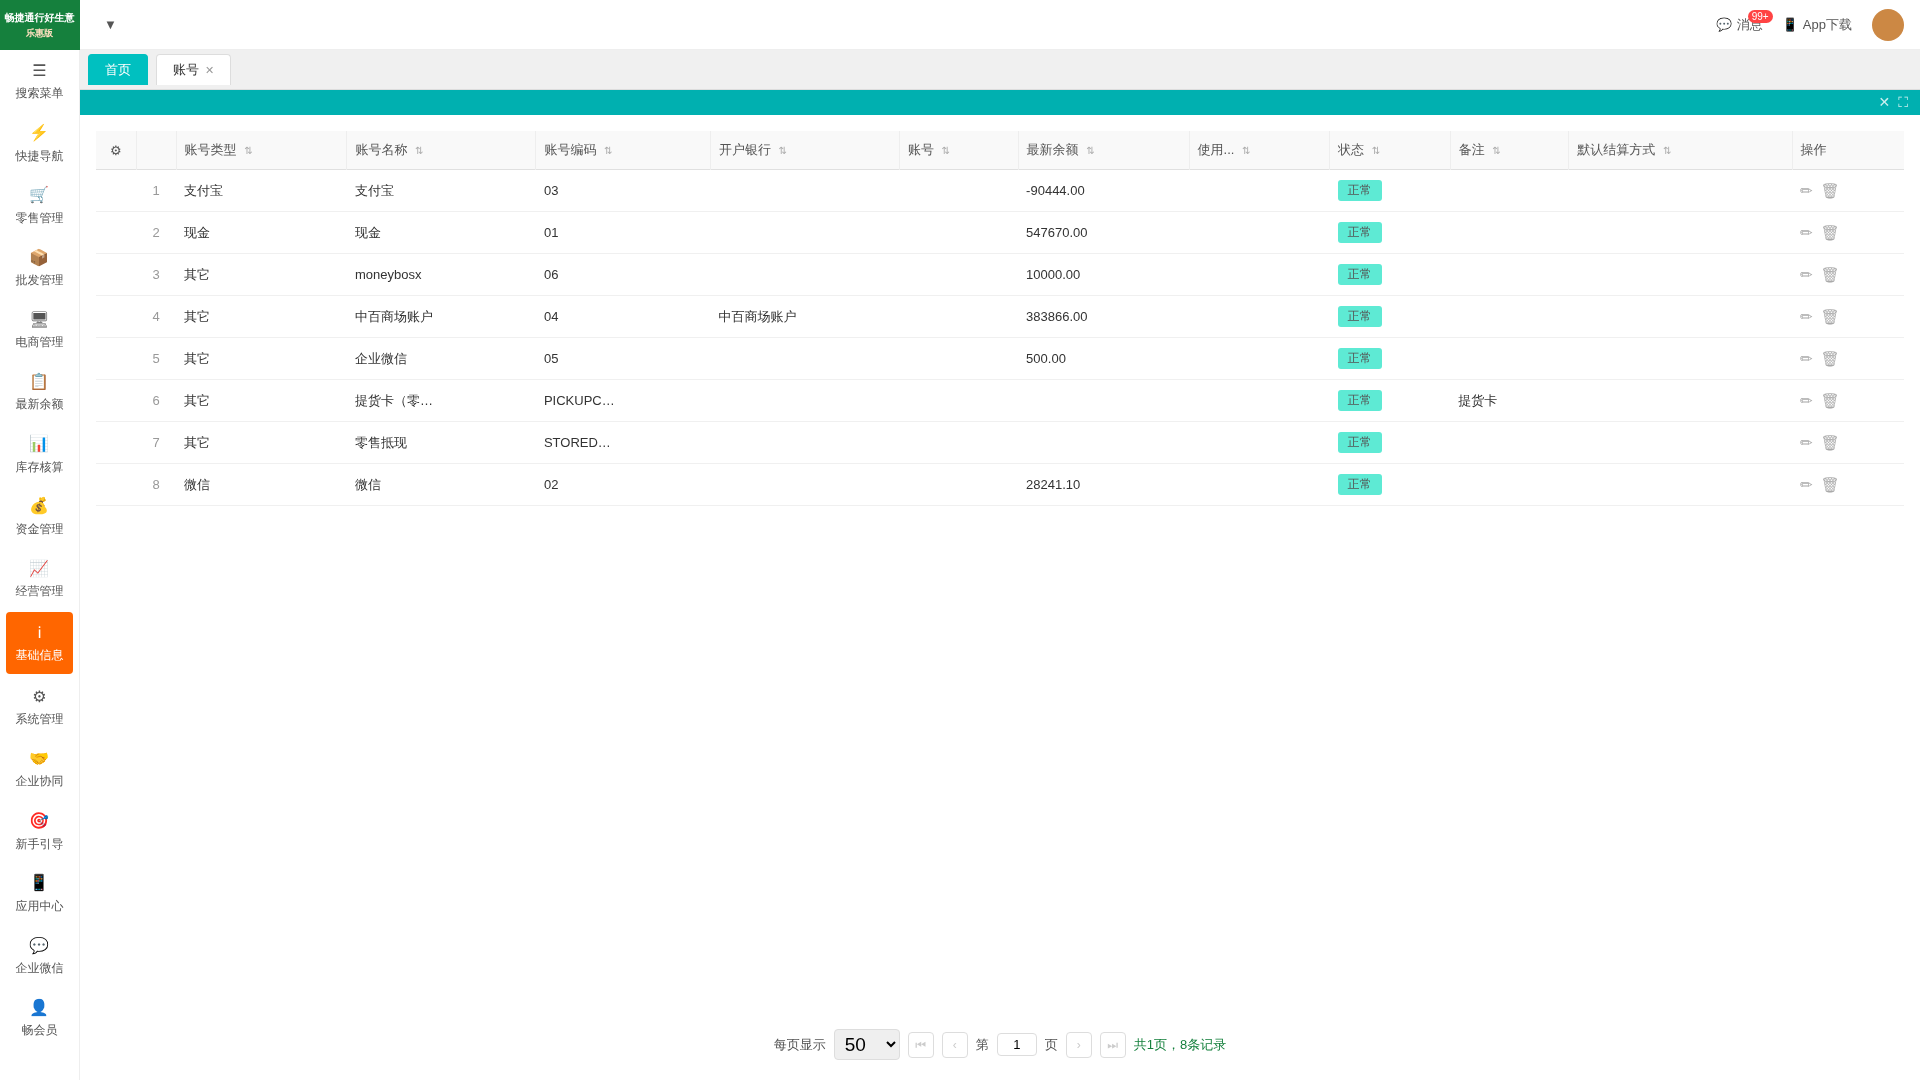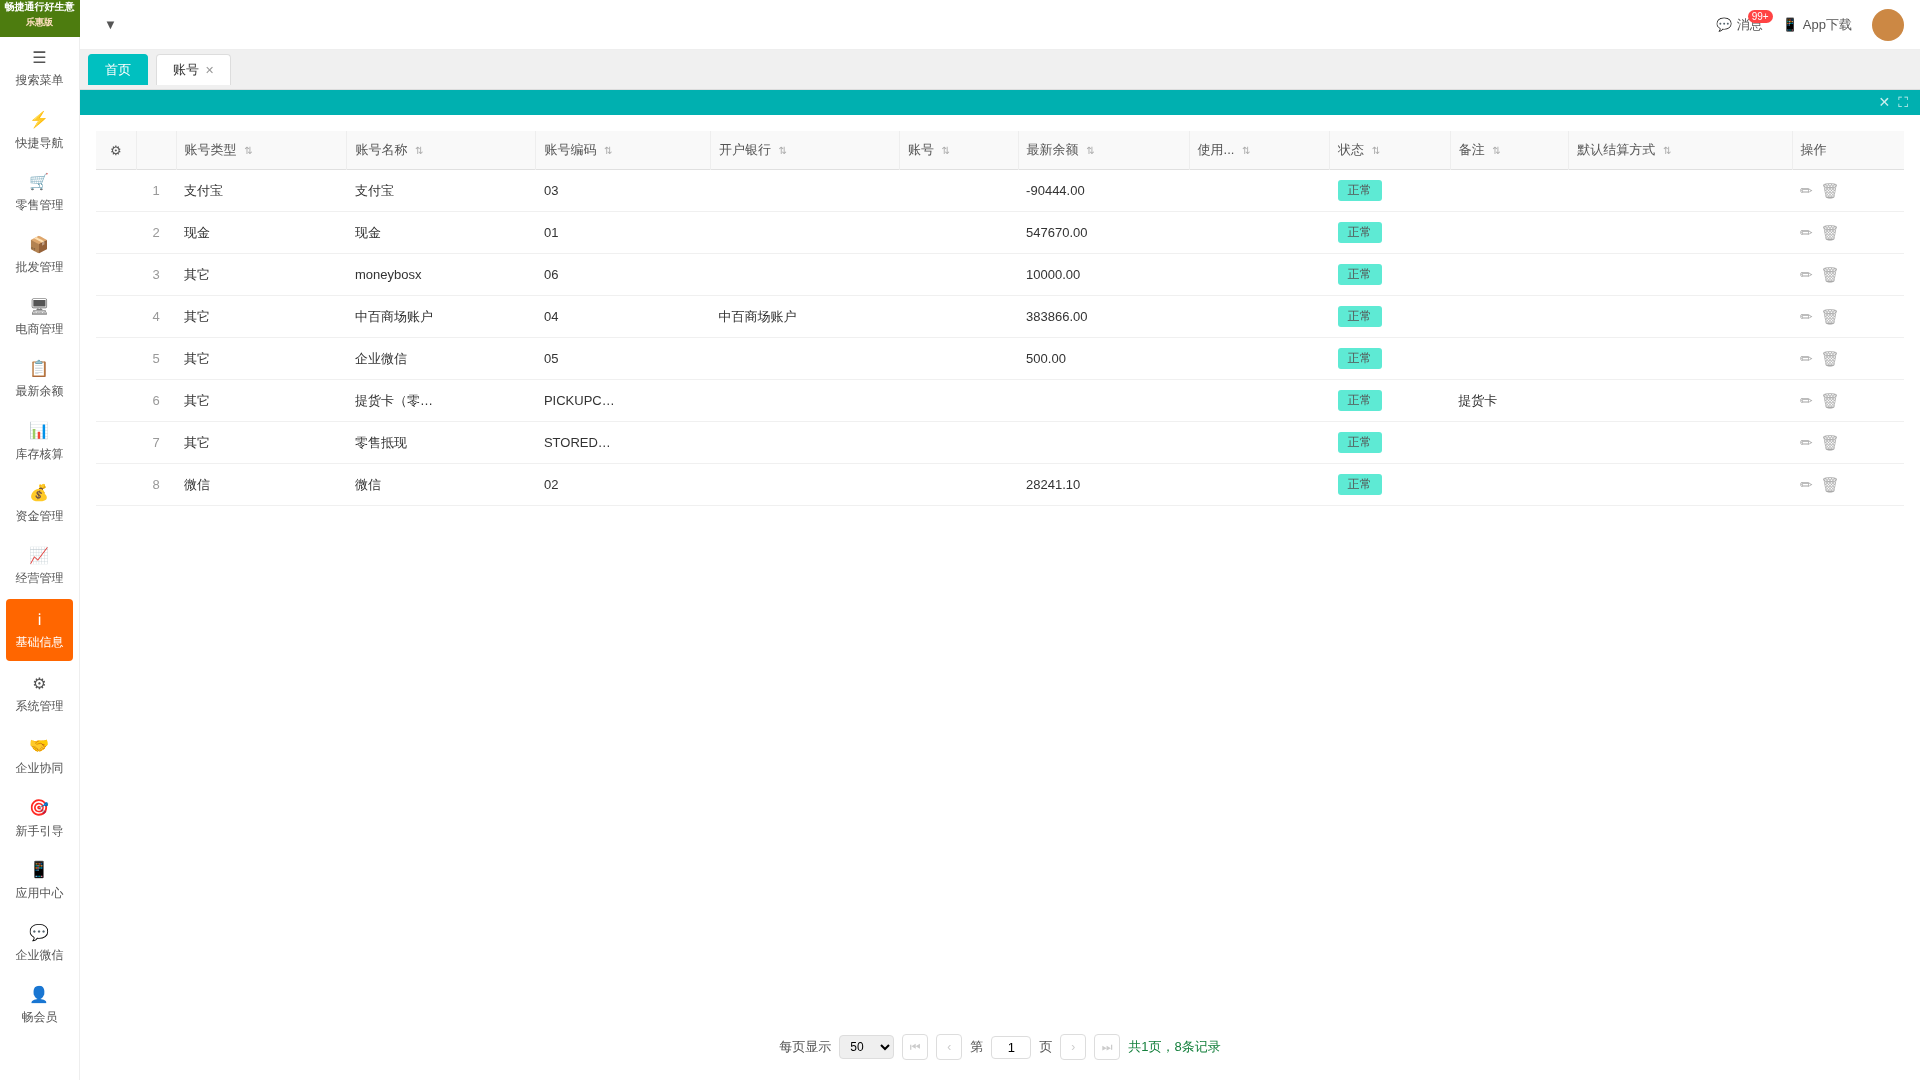--- a/index.html
+++ b/index.html
@@ -10,24 +10,25 @@
       width: 80px;
       background: #fff;
       display: flex;
       flex-direction: column;
       align-items: center;
       border-right: 1px solid #eee;
       flex-shrink: 0;
     }
     .sidebar-logo {
       width: 80px;
-      height: 37px;
-      background: #4d7c0f;
-      display: flex;
-      align-items: center;
+      height: 50px;
+      background: #15803d;
+      display: flex;
+      align-items: center;
+      justify-content: center;
       color: white;
       font-size: 11px;
       font-weight: bold;
       flex-direction: column;
     }
     .sidebar-logo .logo-top { font-size: 10px; }
     .sidebar-logo .logo-bottom { font-size: 9px; margin-top: 2px; color: #ffe0c0; }
     .sidebar-nav {
       display: flex;
       flex-direction: column;
@@ -281,21 +282,21 @@
     }
     .pagination .per-page {
       display: flex;
       align-items: center;
       gap: 4px;
     }
     .page-select {
       border: 1px solid #ddd;
       border-radius: 4px;
       padding: 3px 6px;
-      font-size: 12px;
+      font-size: 19px;
       cursor: pointer;
     }
     .page-btn {
       width: 26px;
       height: 26px;
       border: 1px solid #ddd;
       border-radius: 4px;
       background: white;
       display: flex;
       align-items: center;

